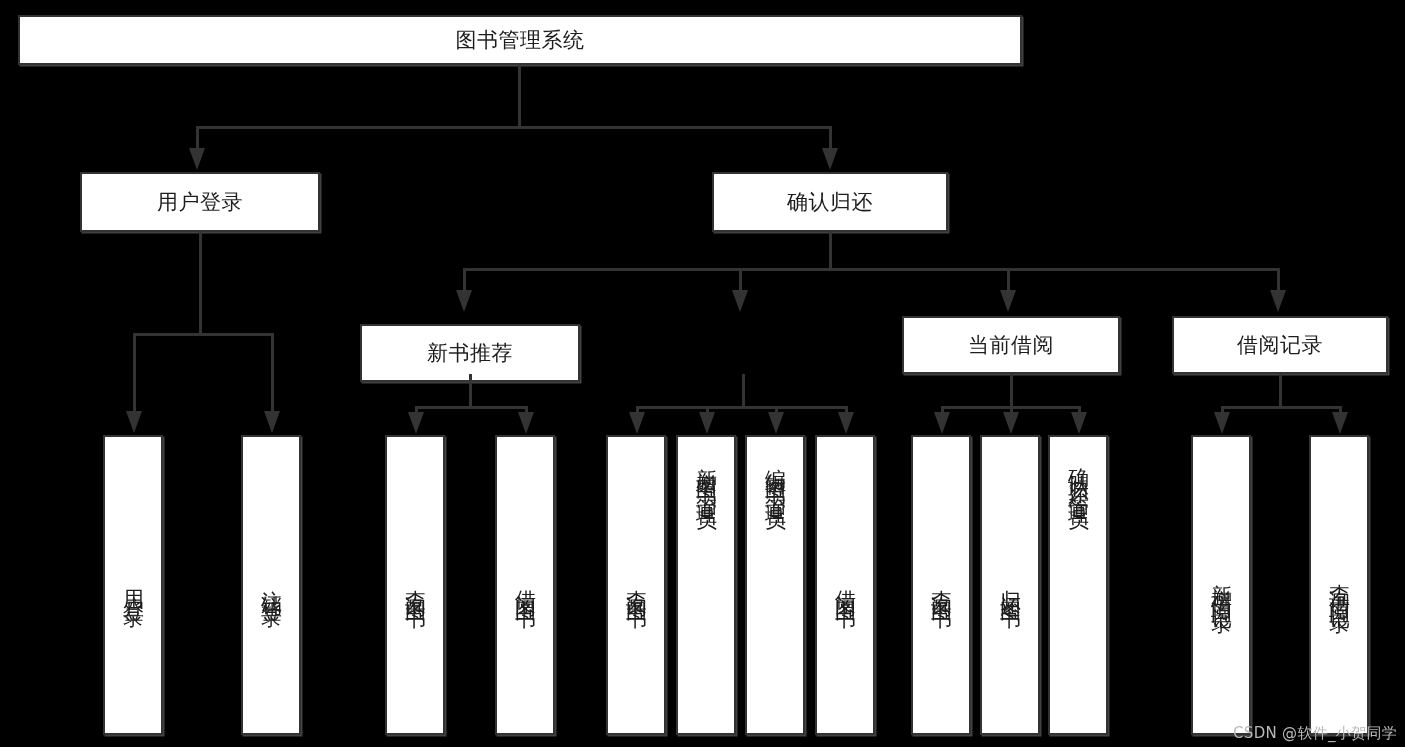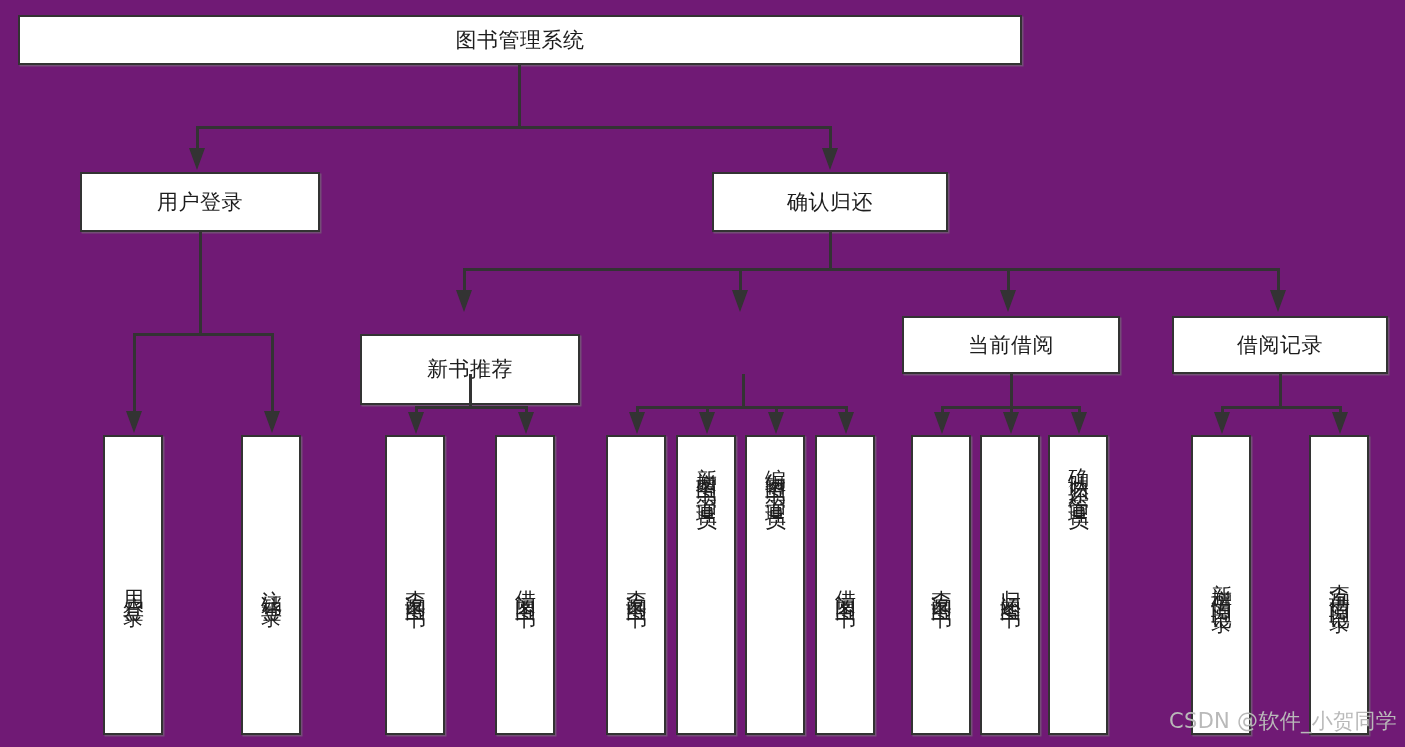--- a/index.html
+++ b/index.html
@@ -5,21 +5,21 @@
 <style>
   html,body{margin:0;padding:0;background:#ffffff;}
   body{
     font-family:"DejaVu Sans","Liberation Sans",sans-serif;
     color:#1a1a1a;
   }
   #canvas{
     position:relative;
     width:1405px;
     height:747px;
-    background:#701a75;
+    background:#000000;
     overflow:hidden;
   }
   
   .node{
     position:absolute;
     box-sizing:border-box;
     background:#ffffff;
     border:2.5px solid #333333;
     box-shadow:1.5px 1.5px 0 0 rgba(120,120,120,.55);
     display:flex;
@@ -64,22 +64,22 @@
     position:absolute;
     width:0;height:0;
     border-left:8px solid transparent;
     border-right:8px solid transparent;
     border-top:22px solid #333333;
   }
   
   #watermark{
     position:absolute;
     right:8px;
-    bottom:12px;
-    font-size:21px;
+    bottom:4px;
+    font-size:15px;
     color:#b9b9b9;
     white-space:nowrap;
     pointer-events:none;
     letter-spacing:.3px;
   }
 </style>
 </head>
 <body>
 
 <div id="canvas">
@@ -116,21 +116,21 @@
   <div class="hline" style="left:463px;top:268px;width:815px;"></div>
   <div class="vline" style="left:463px;top:268px;height:24px;"></div>
   <div class="arrow" style="left:456px;top:290px;"></div>
   <div class="vline" style="left:739px;top:268px;height:24px;"></div>
   <div class="arrow" style="left:732px;top:290px;"></div>
   <div class="vline" style="left:1007px;top:268px;height:24px;"></div>
   <div class="arrow" style="left:1000px;top:290px;"></div>
   <div class="vline" style="left:1277px;top:268px;height:24px;"></div>
   <div class="arrow" style="left:1270px;top:290px;"></div>
 
-  <div class="node" style="left:360px;top:334px;width:220px;height:71px;">
+  <div class="node" style="left:360px;top:324px;width:220px;height:58px;">
     <span class="lbl">新书推荐</span>
   </div>
   <div class="node" style="left:1172px;top:316px;width:216px;height:58px;">
     <span class="lbl">借阅记录</span>
   </div>
   <div class="node" style="left:902px;top:316px;width:218px;height:58px;">
     <span class="lbl">当前借阅</span>
   </div>
 
   <div class="vline" style="left:469px;top:374px;height:34px;"></div>

